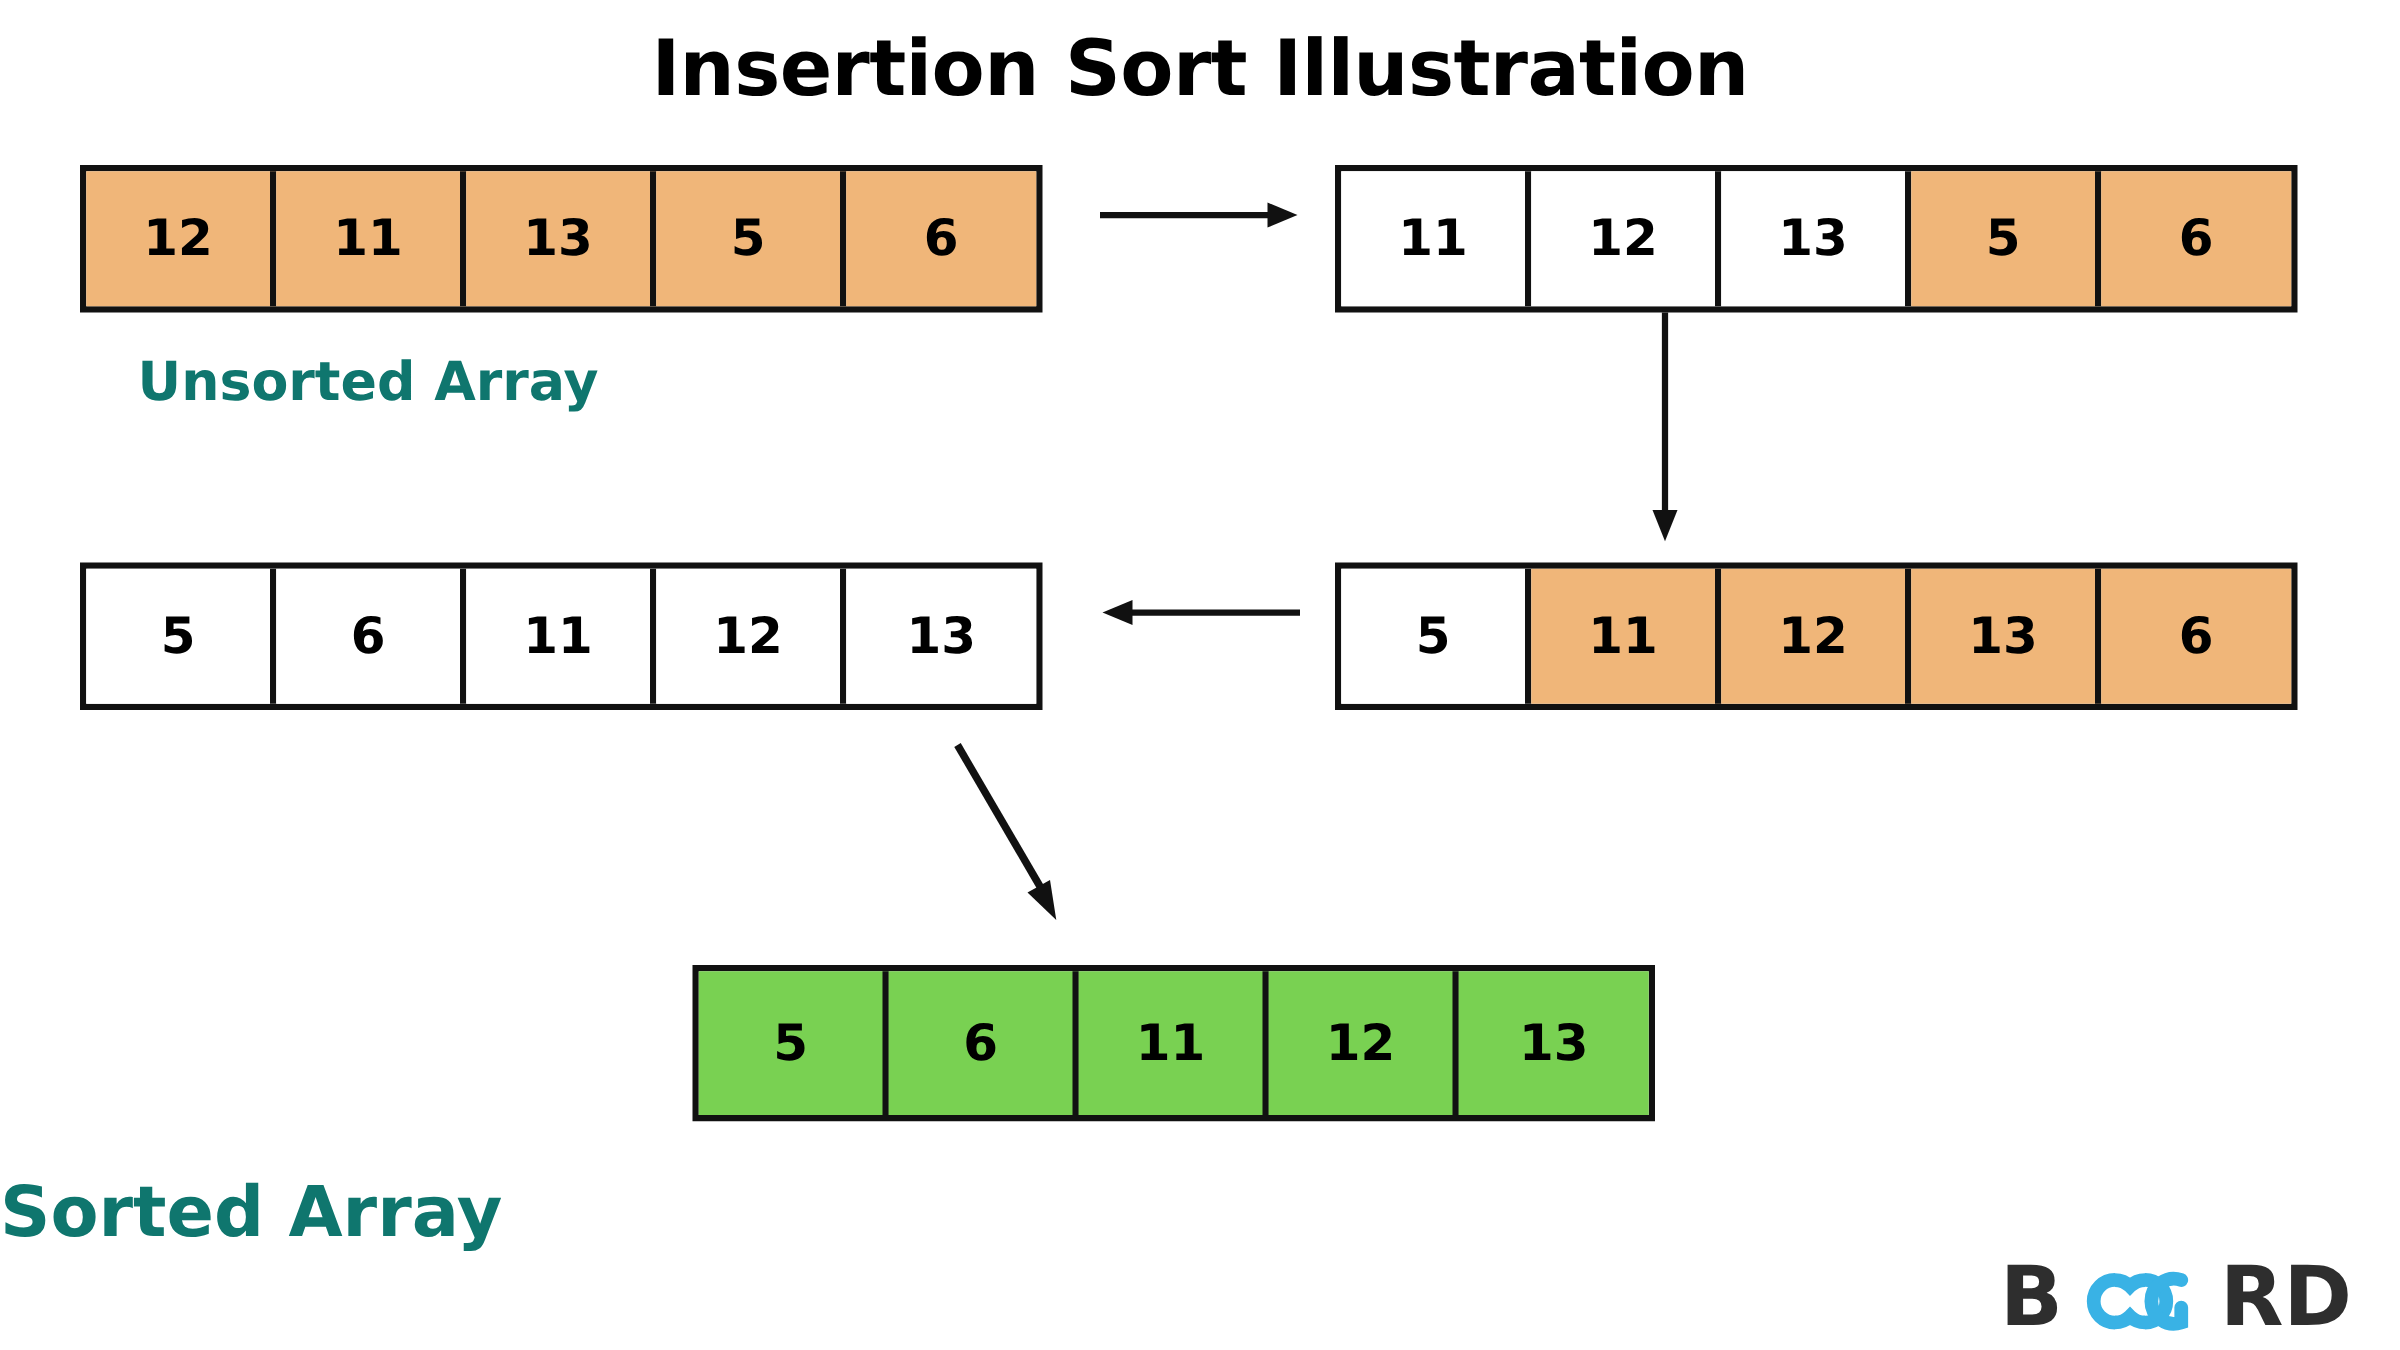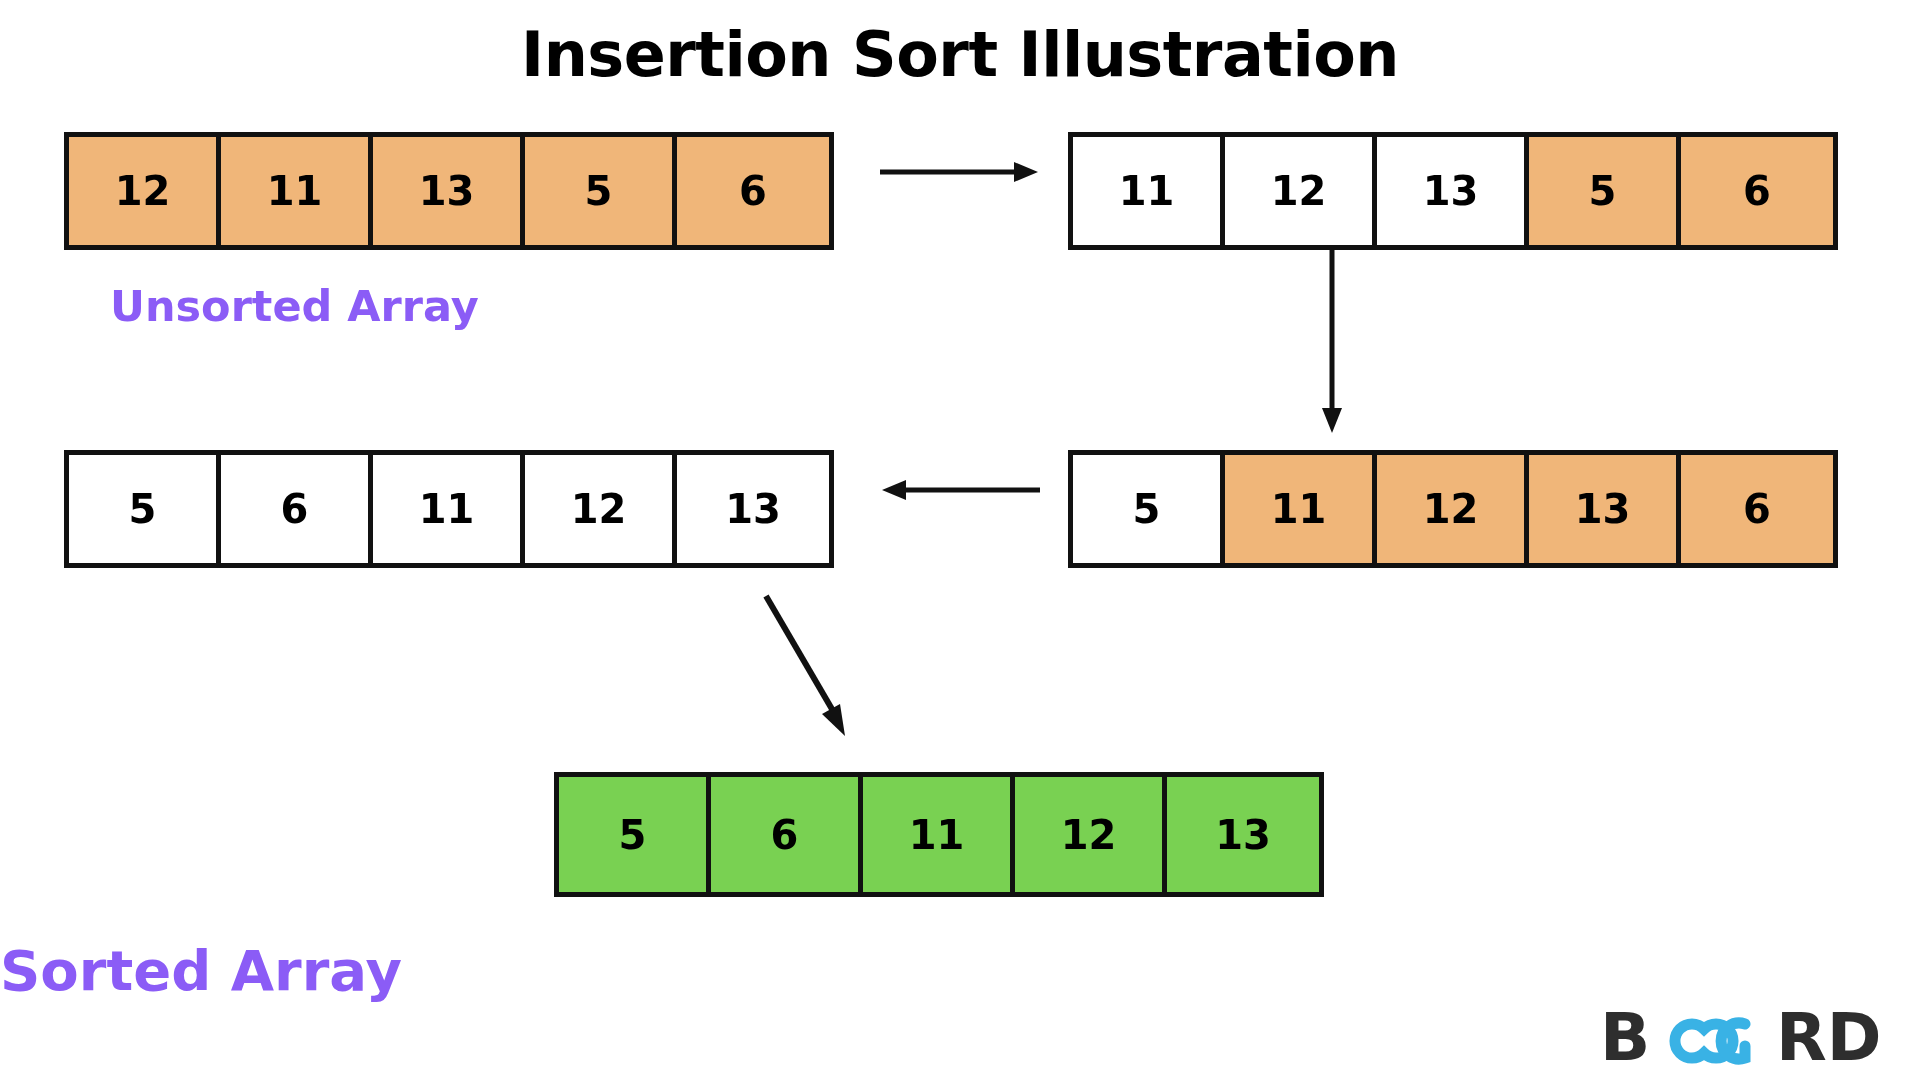--- a/index.html
+++ b/index.html
@@ -69,21 +69,21 @@
   #array-pass3         { left: 64px;  top: 450px; }
   #array-pass2         { left: 1068px;top: 450px; }
   #array-sorted        { left: 554px; top: 772px; }
 
   #array-sorted .cell { width: 152px; height: 115px; }
 
   
   .caption {
     position: absolute;
     font-weight: 800;
-    color: #8b5cf6;
+    color: #0f766e;
     white-space: nowrap;
   }
   #label-unsorted {
     left: 110px;
     top: 281px;
     font-size: 43px;
   }
   #label-sorted {
     left: 0;
     top: 938px;

